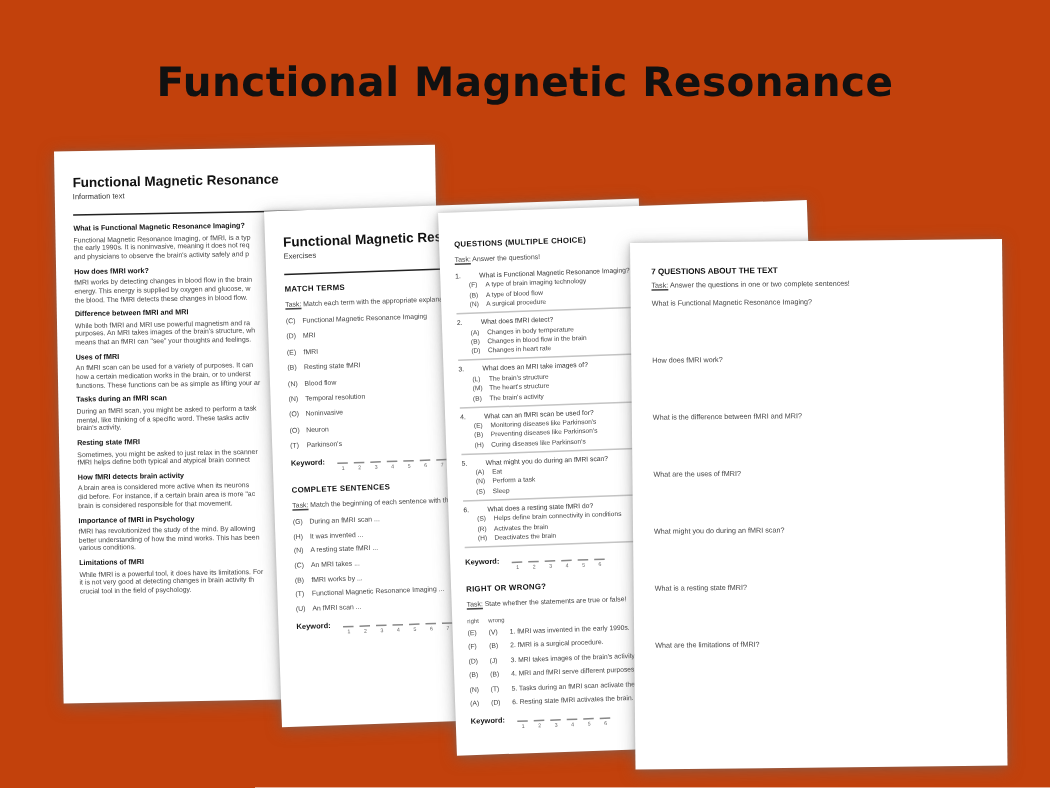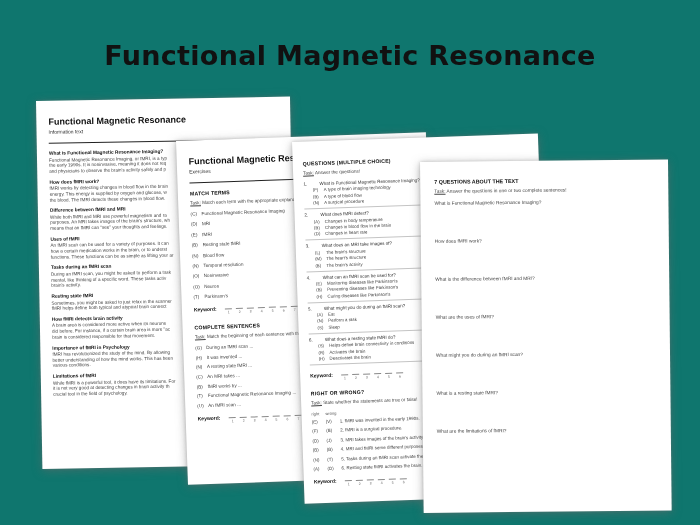--- a/index.html
+++ b/index.html
@@ -1,16 +1,16 @@
 <!DOCTYPE html>
 <html><head>
 <meta charset="utf-8">
 <style>
   html,body{margin:0;padding:0;background:#fff;}
-  .canvas{position:relative;width:700px;height:525px;background:#0f766e;overflow:hidden;
+  .canvas{position:relative;width:700px;height:525px;background:#c2410c;overflow:hidden;
           font-family:"Liberation Sans",sans-serif;}
   .main-title{position:absolute;top:40px;left:0;width:700px;margin:0;text-align:center;
           font-family:"DejaVu Sans",sans-serif;font-size:27px;font-weight:700;
           letter-spacing:.3px;color:#111;}
   .page{position:absolute;background:#fff;box-sizing:border-box;overflow:hidden;
         transform-origin:top left;
         box-shadow:0 2px 10px rgba(105,105,105,.55),0 0 3px rgba(120,120,120,.35);}
   .p1{left:36px;top:101px;width:254px;height:368px;transform:rotate(-1deg);z-index:1;padding:16px 12px;}
   .p2{left:176px;top:141px;width:250px;height:344px;transform:rotate(-2deg);z-index:2;padding:16px 12px;}
   .p3{left:292px;top:142px;width:246px;height:362px;transform:rotate(-2deg);z-index:3;padding:14px 10px;}

